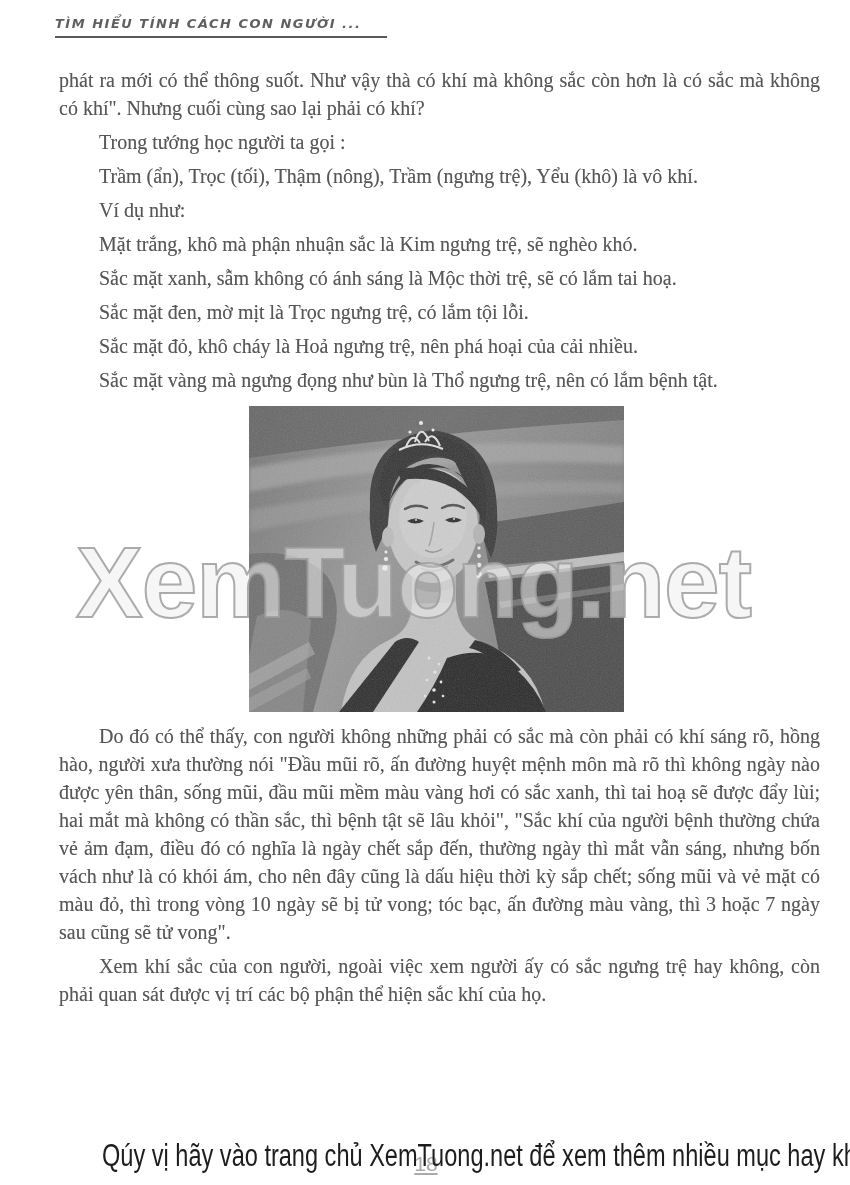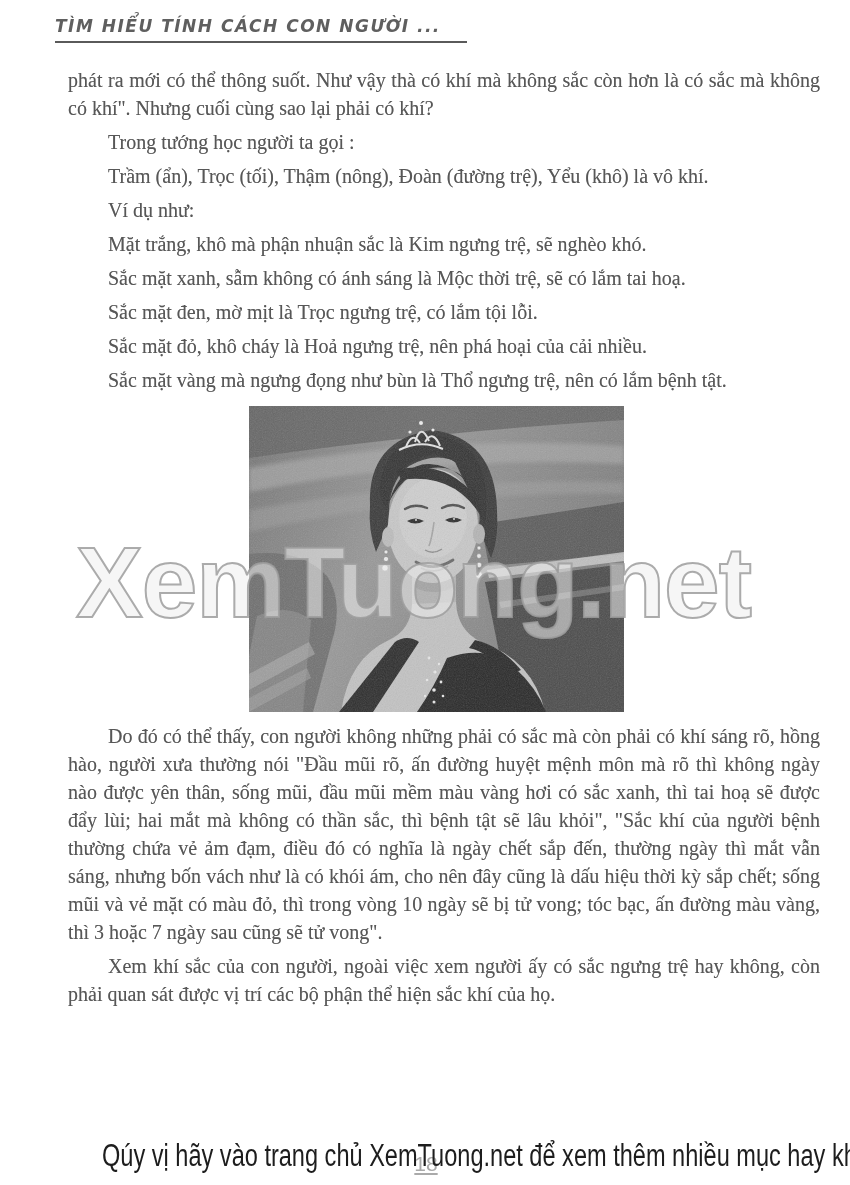--- a/index.html
+++ b/index.html
@@ -2,27 +2,27 @@
 <html><head>
 <meta charset="utf-8">
 <style>
   * { margin:0; padding:0; box-sizing:border-box; }
   html,body { width:850px; height:1185px; background:#ffffff; }
   .page { position:relative; width:850px; height:1185px; overflow:hidden; background:#ffffff;
           font-family:"Liberation Serif","DejaVu Serif",serif; }
 
   .header { position:absolute; top:16px; left:55px; z-index:3;
             font-family:"DejaVu Sans","Liberation Sans",sans-serif; font-style:italic; font-weight:bold;
-            font-size:17px; letter-spacing:1.5px; color:#5f5f5f;
+            font-size:13px; letter-spacing:1.5px; color:#5f5f5f;
             padding:0 26px 5px 0; border-bottom:2px solid #5a5a5a; }
 
   .content { position:absolute; top:66px; left:53px; width:767px; z-index:2;
              font-size:20px; line-height:28px; color:#575757; text-align:justify;
              text-shadow:0 0 0.5px rgba(90,90,90,0.45); }
-  .content p { margin:0 0 6px 15px; }
+  .content p { margin:0 0 6px 6px; }
   .content p.ind { text-indent:40px; }
 
   .photo-wrap { width:375px; height:306px; margin:12px auto 10px auto; position:relative; }
   .photo-wrap svg { display:block; }
 
   .watermark { position:absolute; top:532px; left:76px; z-index:5; pointer-events:none;
                font-family:"Liberation Sans","DejaVu Sans",sans-serif; font-weight:bold;
                font-size:100px; line-height:1; letter-spacing:-1px; white-space:nowrap;
                color:rgba(238,238,238,0.55);
                -webkit-text-stroke:2px rgba(158,158,158,0.85); }
@@ -42,21 +42,21 @@
 
 <div class="page">
 
   <div class="header">
     <span>TÌM HIỂU TÍNH CÁCH CON NGƯỜI ...</span>
   </div>
 
   <div class="content">
     <p>phát ra mới có thể thông suốt. Như vậy thà có khí mà không sắc còn hơn là có sắc mà không có khí". Nhưng cuối cùng sao lại phải có khí?</p>
     <p class="ind">Trong tướng học người ta gọi :</p>
-    <p class="ind">Trầm (ẩn), Trọc (tối), Thậm (nông), Đoàn (đường trệ), Yểu (khô) là vô khí.</p>
+    <p class="ind">Trầm (ẩn), Trọc (tối), Thậm (nông), Trầm (ngưng trệ), Yểu (khô) là vô khí.</p>
     <p class="ind">Ví dụ như:</p>
     <p class="ind">Mặt trắng, khô mà phận nhuận sắc là Kim ngưng trệ, sẽ nghèo khó.</p>
     <p class="ind">Sắc mặt xanh, sẫm không có ánh sáng là Mộc thời trệ, sẽ có lắm tai hoạ.</p>
     <p class="ind">Sắc mặt đen, mờ mịt là Trọc ngưng trệ, có lắm tội lỗi.</p>
     <p class="ind">Sắc mặt đỏ, khô cháy là Hoả ngưng trệ, nên phá hoại của cải nhiều.</p>
     <p class="ind">Sắc mặt vàng mà ngưng đọng như bùn là Thổ ngưng trệ, nên có lắm bệnh tật.</p>
 
     <div class="photo-wrap">
       <svg viewBox="0 0 375 306" width="375" height="306">
         <defs>

